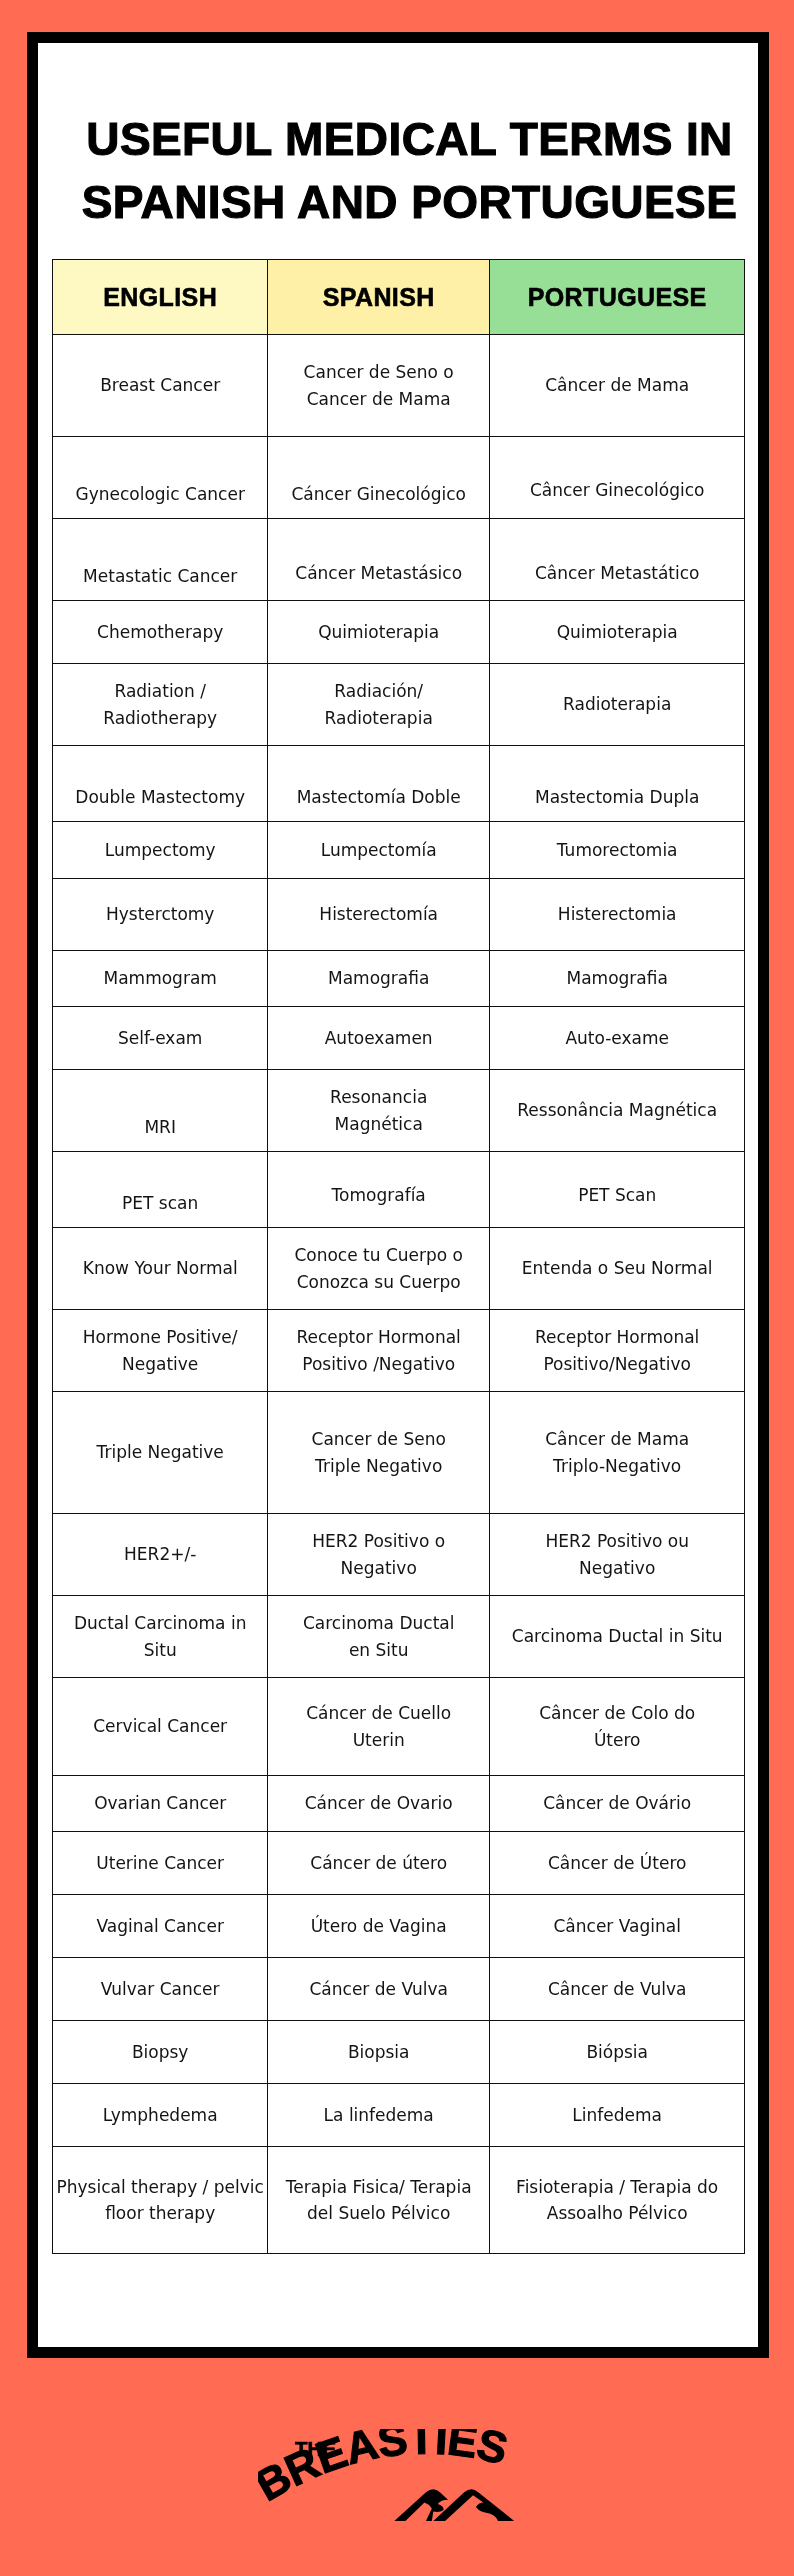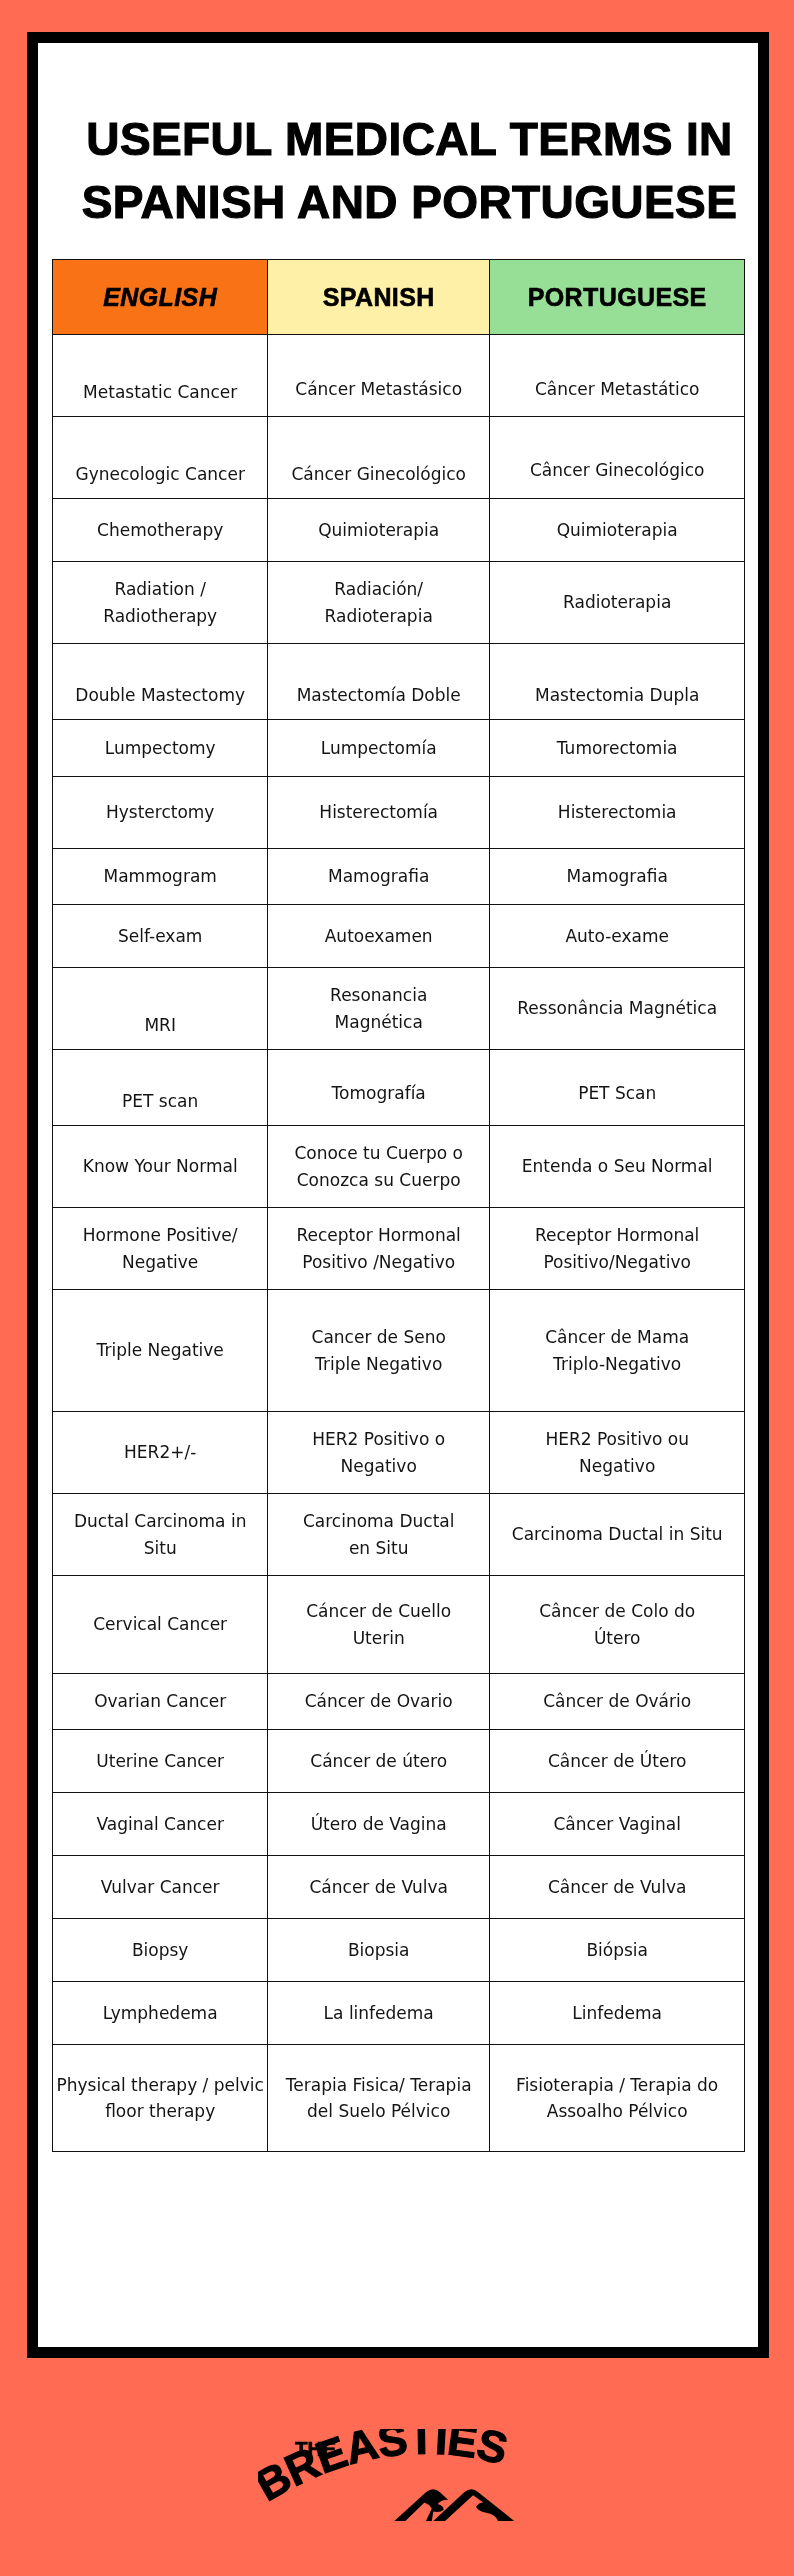--- a/index.html
+++ b/index.html
@@ -50,21 +50,21 @@
   }
   .tbl th {
     font-family: "Liberation Sans", sans-serif;
     font-weight: 900;
     font-size: 25px;
     letter-spacing: 0.4px;
     color: #000;
     -webkit-text-stroke: 0.6px #000;
     height: 74px;
   }
-  .c-en { background: #f97316; font-style: italic; }
+  .c-en { background: #fef9c3; }
   .c-es { background: #FEF0A6; }
   .c-pt { background: #97DF96; }
   .tbl td.low { vertical-align: bottom; padding-bottom: 10.3px; }
   .logo {
     position: absolute;
     left: 258px; top: 2429px;
     width: 280px; height: 103px;
   }
 </style>
 </head>
@@ -84,29 +84,34 @@
     </colgroup>
     <thead>
       <tr>
         <th class="c-en">ENGLISH</th>
         <th class="c-es">SPANISH</th>
         <th class="c-pt">PORTUGUESE</th>
       </tr>
     </thead>
     <tbody id="tbody">
 
+      <tr style="height:102px">
+          <td>Breast Cancer</td>
+          <td style="padding:0 29px">Cancer de Seno o Cancer de Mama</td>
+          <td>Câncer de Mama</td>
+        </tr>
+      <tr style="height:82px">
+          <td class="low">Gynecologic Cancer</td>
+          <td class="low">Cáncer Ginecológico</td>
+          <td class="low" style="padding-bottom:14.7px">Câncer Ginecológico</td>
+        </tr>
       <tr style="height:82px">
           <td class="low">Metastatic Cancer</td>
           <td class="low" style="padding-bottom:13.2px">Cáncer Metastásico</td>
           <td class="low" style="padding-bottom:13.2px">Câncer Metastático</td>
-        </tr>
-      <tr style="height:82px">
-          <td class="low">Gynecologic Cancer</td>
-          <td class="low">Cáncer Ginecológico</td>
-          <td class="low" style="padding-bottom:14.7px">Câncer Ginecológico</td>
         </tr>
       <tr style="height:63px">
           <td>Chemotherapy</td>
           <td>Quimioterapia</td>
           <td>Quimioterapia</td>
         </tr>
       <tr style="height:82px">
           <td style="padding:0 37px">Radiation / Radiotherapy</td>
           <td style="padding:0 44px">Radiación/ Radioterapia</td>
           <td>Radioterapia</td>

